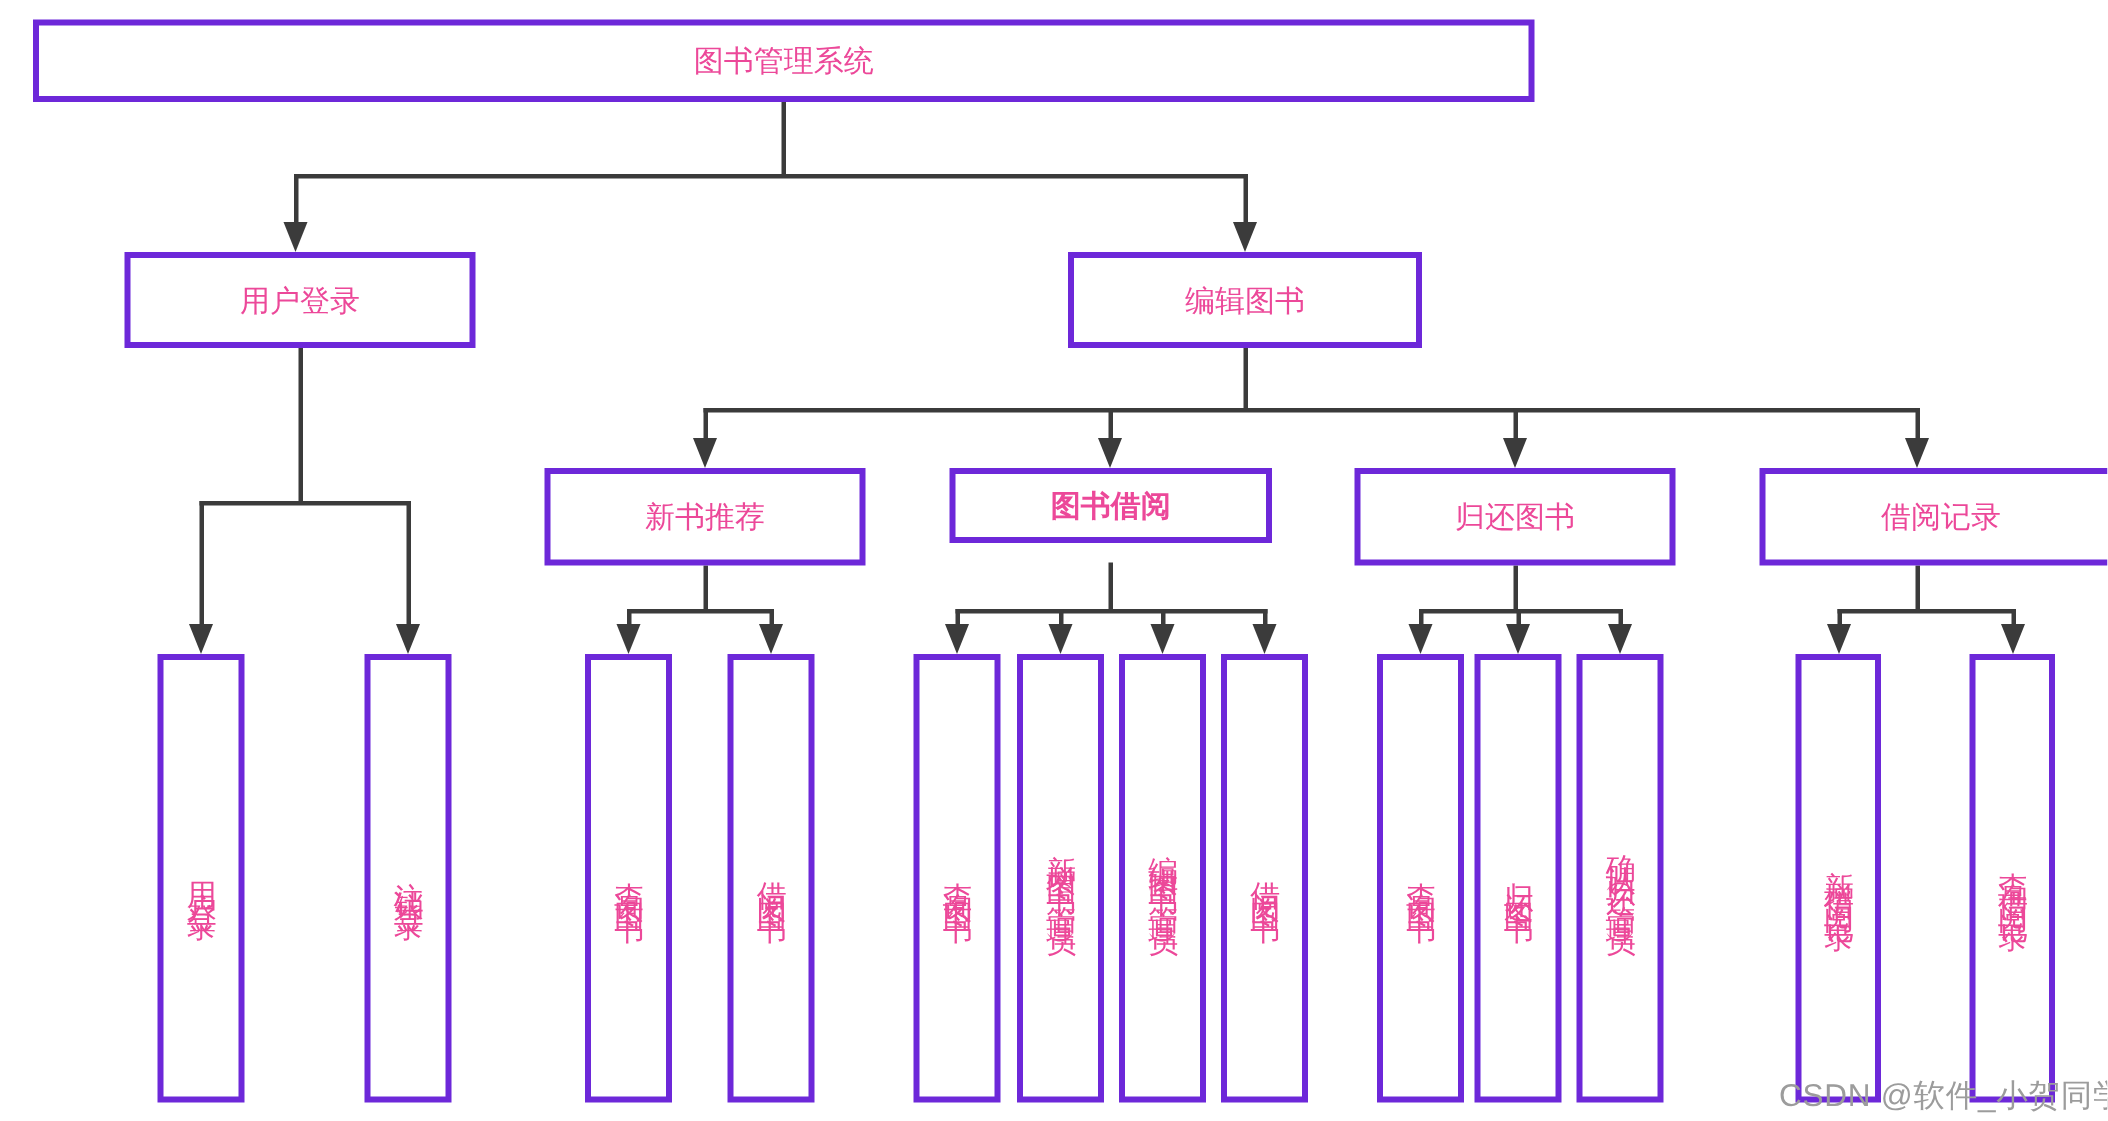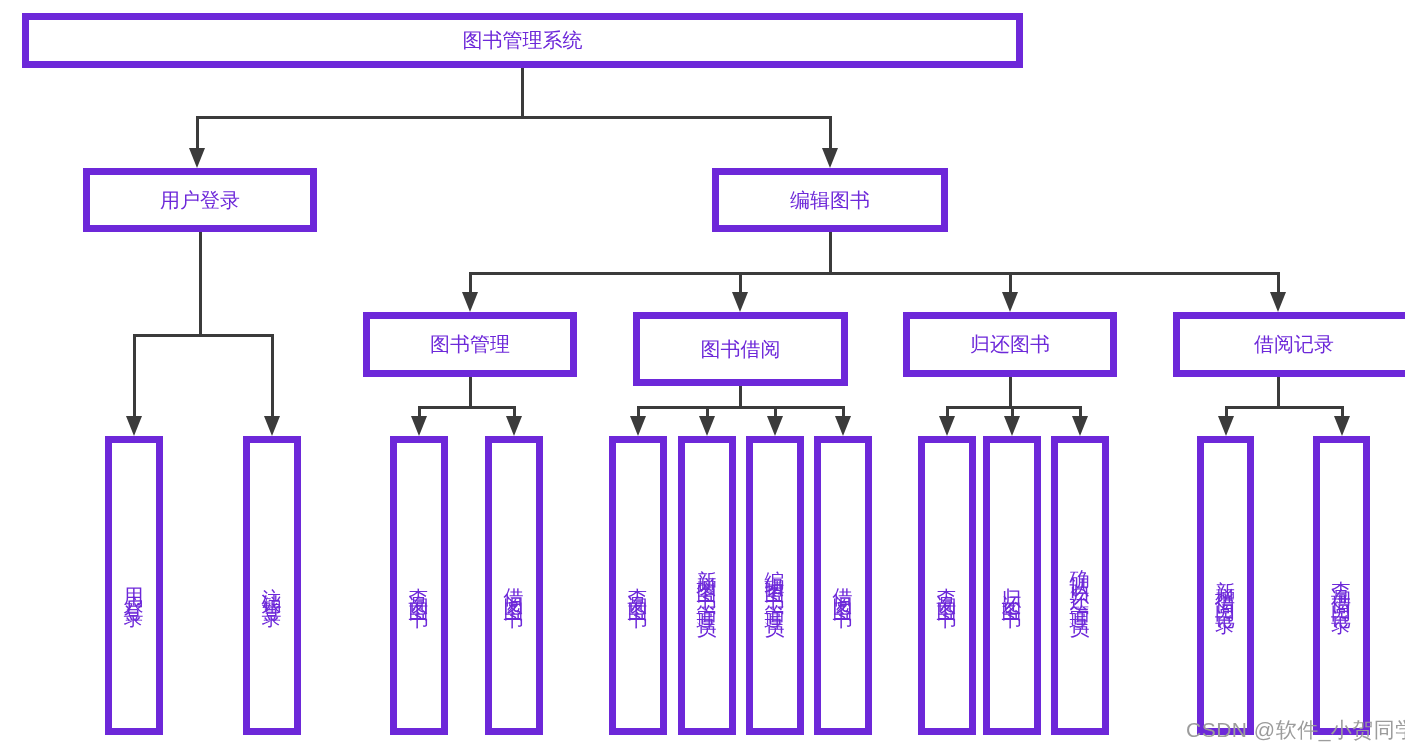--- a/index.html
+++ b/index.html
@@ -6,23 +6,23 @@
   .canvas{
     position:relative;
     width:1405px;height:747px;
     background:#fff;
     font-family:"Liberation Sans","DejaVu Sans",sans-serif;
     overflow:hidden;
   }
   .node{
     position:absolute;
     box-sizing:border-box;
-    border:7px solid #6d28d9;
+    border:4px solid #6d28d9;
     background:#fff;
-    color:#6d28d9;
+    color:#ec4899;
     display:flex;align-items:center;justify-content:center;
     font-size:20px;
     text-align:right;
     z-index:2;
   }
   .vert{
     writing-mode:vertical-rl;
     text-orientation:mixed;
     letter-spacing:7px;
     line-height:1.1;
@@ -75,22 +75,22 @@
   <div class="h" style="left:469px;top:272px;width:811px;"></div>
   <div class="v" style="left:469px;top:272px;height:22px;"></div>
   <div class="arr" style="left:462px;top:292px;"></div>
   <div class="v" style="left:739px;top:272px;height:22px;"></div>
   <div class="arr" style="left:732px;top:292px;"></div>
   <div class="v" style="left:1009px;top:272px;height:22px;"></div>
   <div class="arr" style="left:1002px;top:292px;"></div>
   <div class="v" style="left:1277px;top:272px;height:22px;"></div>
   <div class="arr" style="left:1270px;top:292px;"></div>
 
-  <div class="node" style="left:363px;top:312px;width:214px;height:65px;">图书管理</div>
-  <div class="node" style="left:633px;top:312px;width:215px;height:74px;">图书借阅</div>
+  <div class="node" style="left:363px;top:312px;width:214px;height:65px;">新书推荐</div>
+  <div class="node" style="left:633px;top:312px;width:215px;height:50px;font-weight:bold;">图书借阅</div>
   <div class="node" style="left:903px;top:312px;width:214px;height:65px;">归还图书</div>
   <div class="node" style="left:1173px;top:312px;width:242px;height:65px;">借阅记录</div>
 
   <div class="v" style="left:469px;top:375px;height:33px;"></div>
   <div class="v" style="left:739px;top:375px;height:33px;"></div>
   <div class="v" style="left:1009px;top:375px;height:33px;"></div>
   <div class="v" style="left:1277px;top:375px;height:33px;"></div>
 
   <div class="h" style="left:418px;top:406px;width:98px;"></div>
   <div class="h" style="left:637px;top:406px;width:208px;"></div>

